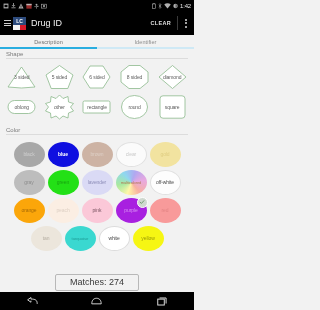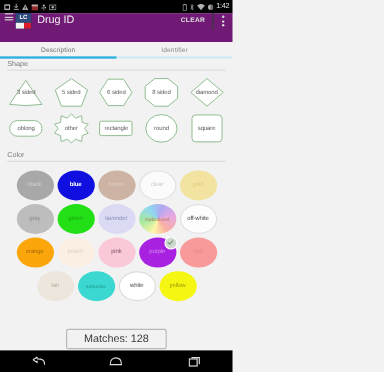--- a/index.html
+++ b/index.html
@@ -16,21 +16,21 @@
     height:11px;background:#000;display:flex;align-items:center;
     padding:0 3px;box-sizing:border-box;
   }
   .sb-left{display:flex;align-items:center;gap:2px;flex:1;}
   .sb-right{display:flex;align-items:center;gap:2px;}
   .sb-ico{display:block;opacity:.85;}
   .sb-time{color:#e8e8e8;font-size:6px;line-height:6px;letter-spacing:-.2px;}
 
   
   .actionbar{
-    height:24px;background:#701a75;display:flex;align-items:flex-start;
+    height:24px;background:#000000;display:flex;align-items:center;
     padding:0 4px;box-sizing:border-box;
   }
   .hamburger{width:7px;display:flex;flex-direction:column;gap:1.5px;margin-right:2px;}
   .hamburger i{display:block;height:1px;background:#cfcfcf;}
   .applogo{
     width:13px;height:13px;position:relative;overflow:hidden;
     background:#1f3864;border:0;flex:0 0 auto;
   }
   .applogo .lc{
     position:absolute;left:0;top:0;right:0;height:8px;background:#2c4a7c;
@@ -346,21 +346,21 @@
         </div>
         <div class="swatch" style="background:#f6f613;">
           <span style="color:#9a9a08;">yellow</span>
         </div>
       </div>
 
     </div>
   </div>
 
   <div class="matchbar">
-    <div class="matchbtn">Matches: 128</div>
+    <div class="matchbtn">Matches: 274</div>
   </div>
 
   <div class="navbar">
     <div class="navbtn">
       <svg width="11" height="9" viewBox="0 0 14 11">
           <path d="M13 8.5 C13 3.6 10.6 2.4 5 2.4 M5 2.4 L5 0.4 L0.8 3.4 L5 6.4 L5 4.4" stroke="#dcdcdc" stroke-width="1.2" fill="none" stroke-linejoin="round"></path>
         </svg>
     </div>
     <div class="navbtn">
       <svg width="11" height="9" viewBox="0 0 14 11">

